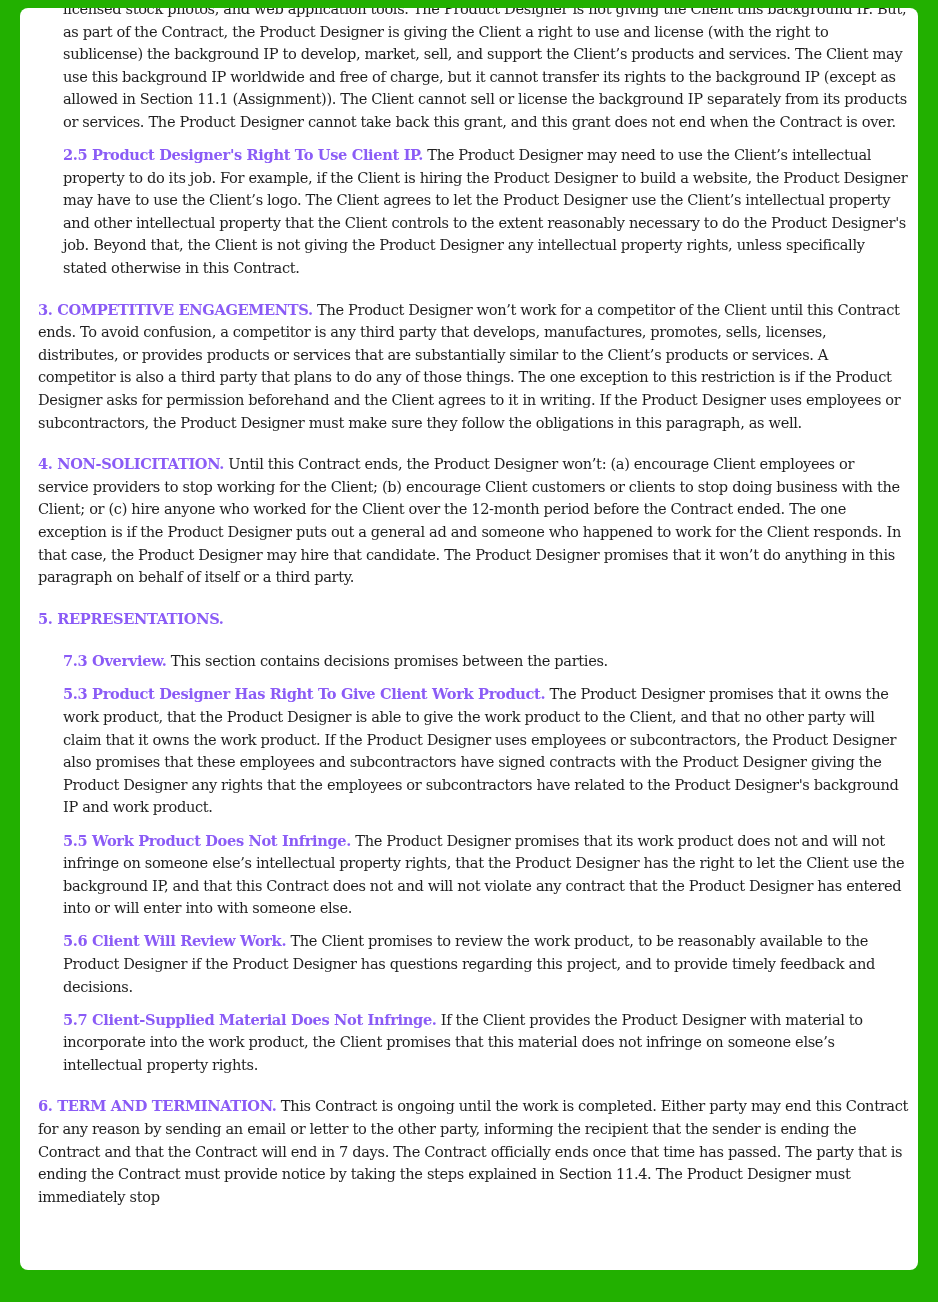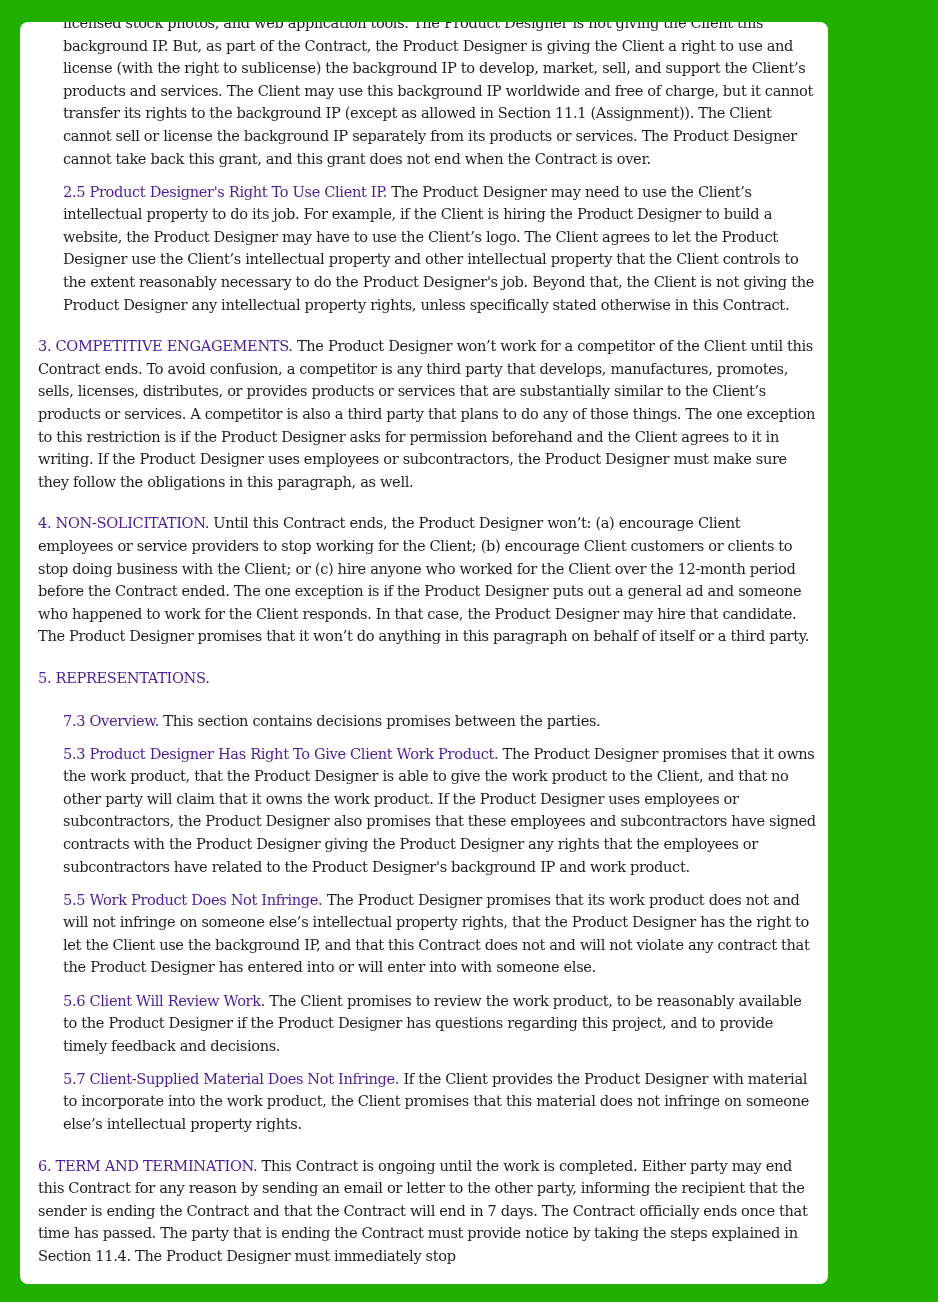--- a/index.html
+++ b/index.html
@@ -2,35 +2,35 @@
 <html><head>
 <meta charset="utf-8">
 <style>
   html, body { margin: 0; padding: 0; }
   body {
     width: 938px; height: 1302px; overflow: hidden;
     background: #22b000;
     font-family: "DejaVu Serif", "Liberation Serif", serif;
   }
   .card {
-    position: absolute; left: 20px; top: 22px;
-    width: 808px; height: 1262px;
+    position: absolute; left: 20px; top: 8px;
+    width: 898px; height: 1262px;
     background: #ffffff; border-radius: 8px;
     overflow: hidden;
   }
   .content {
     position: absolute; left: 18px; right: 10px; top: -10px;
     color: #1f1f1f;
     font-size: 14.6px; line-height: 22.6px;
     letter-spacing: -0.35px;
   }
   p { margin: 0; }
   .sub { margin-left: 25px; margin-bottom: 10.5px; }
   .sec { margin-bottom: 19px; }
-  b { font-weight: normal; color: #4c1d95; }
+  b { font-weight: bold; color: #8b5cf6; }
 </style>
 </head>
 <body>
 
 <div class="card">
   <div class="content">
 
     <p class="sub">
       <span>licensed stock photos, and web application tools. The Product Designer is not giving the Client this background IP. But, as part of the Contract, the Product Designer is giving the Client a right to use and license (with the right to sublicense) the background IP to develop, market, sell, and support the Client’s products and services. The Client may use this background IP worldwide and free of charge, but it cannot transfer its rights to the background IP (except as allowed in Section 11.1 (Assignment)). The Client cannot sell or license the background IP separately from its products or services. The Product Designer cannot take back this grant, and this grant does not end when the Contract is over.</span>
     </p>

